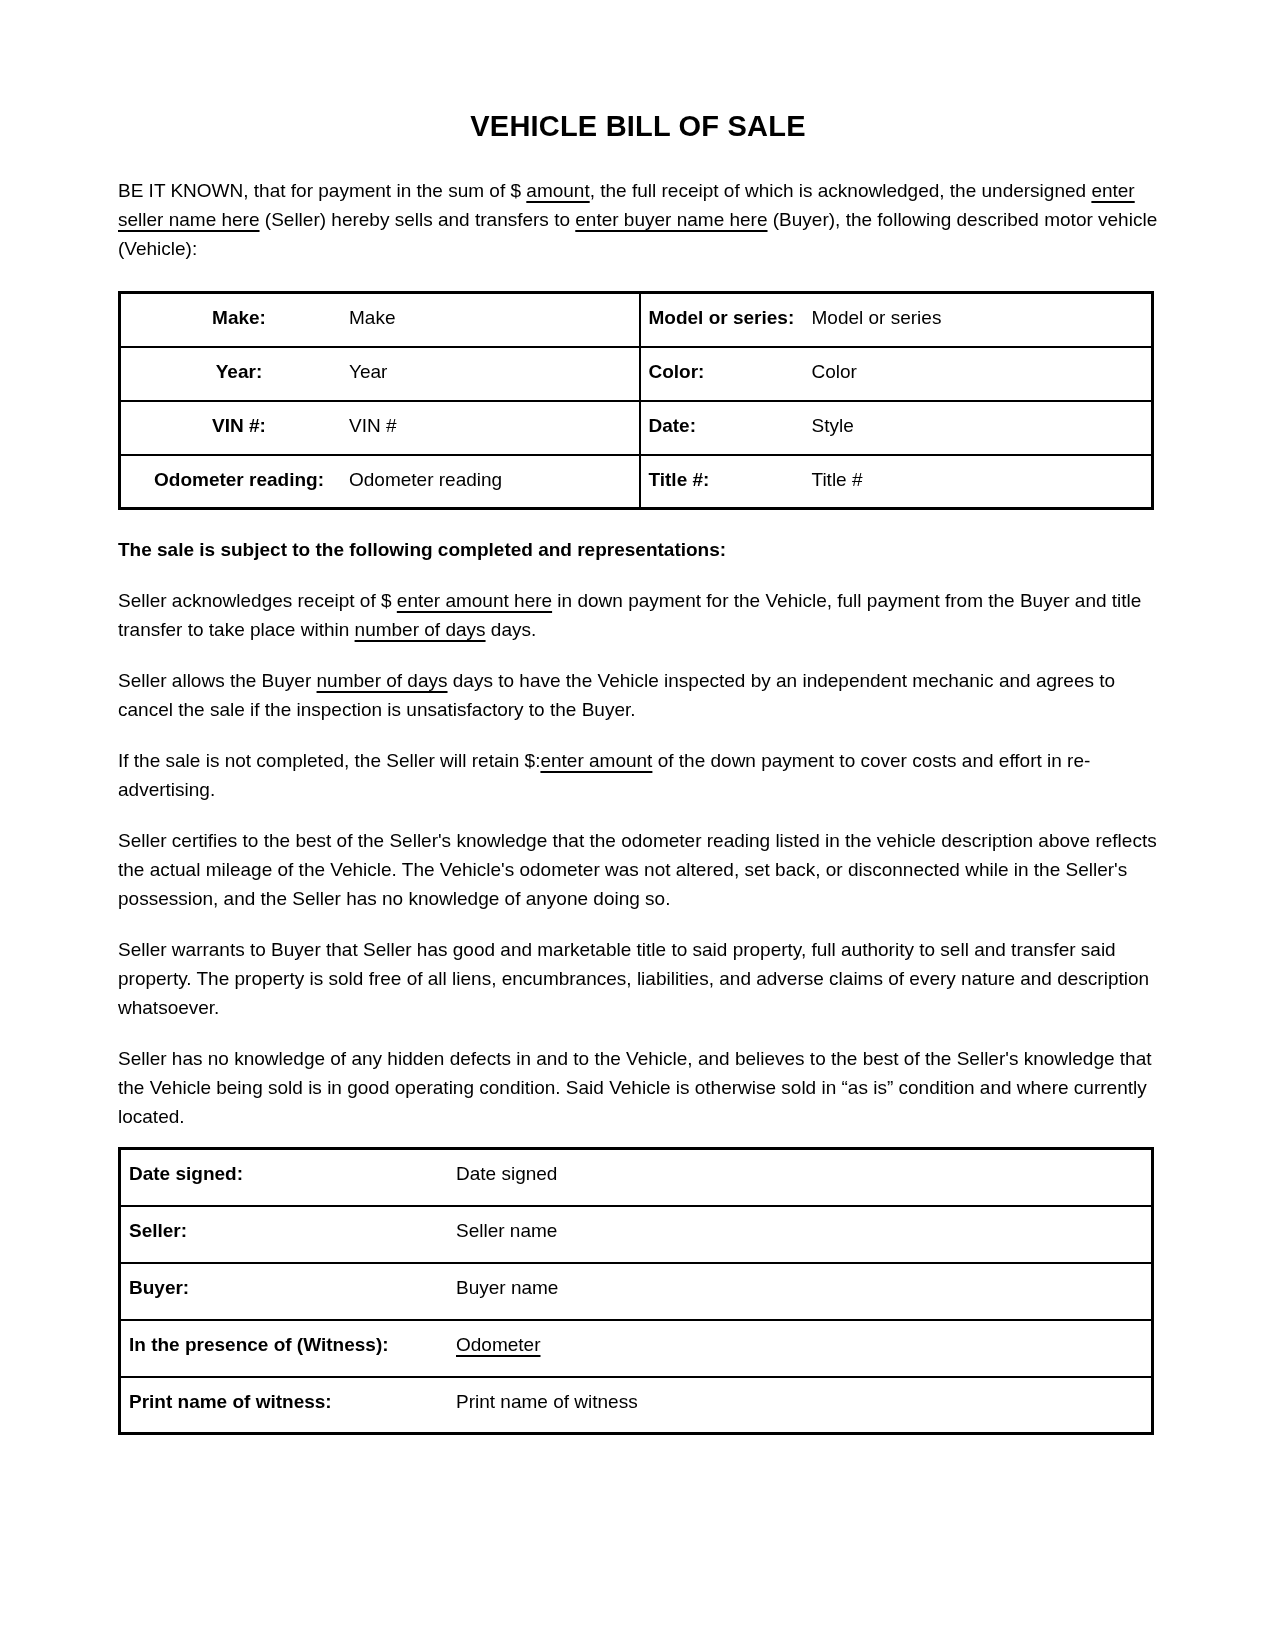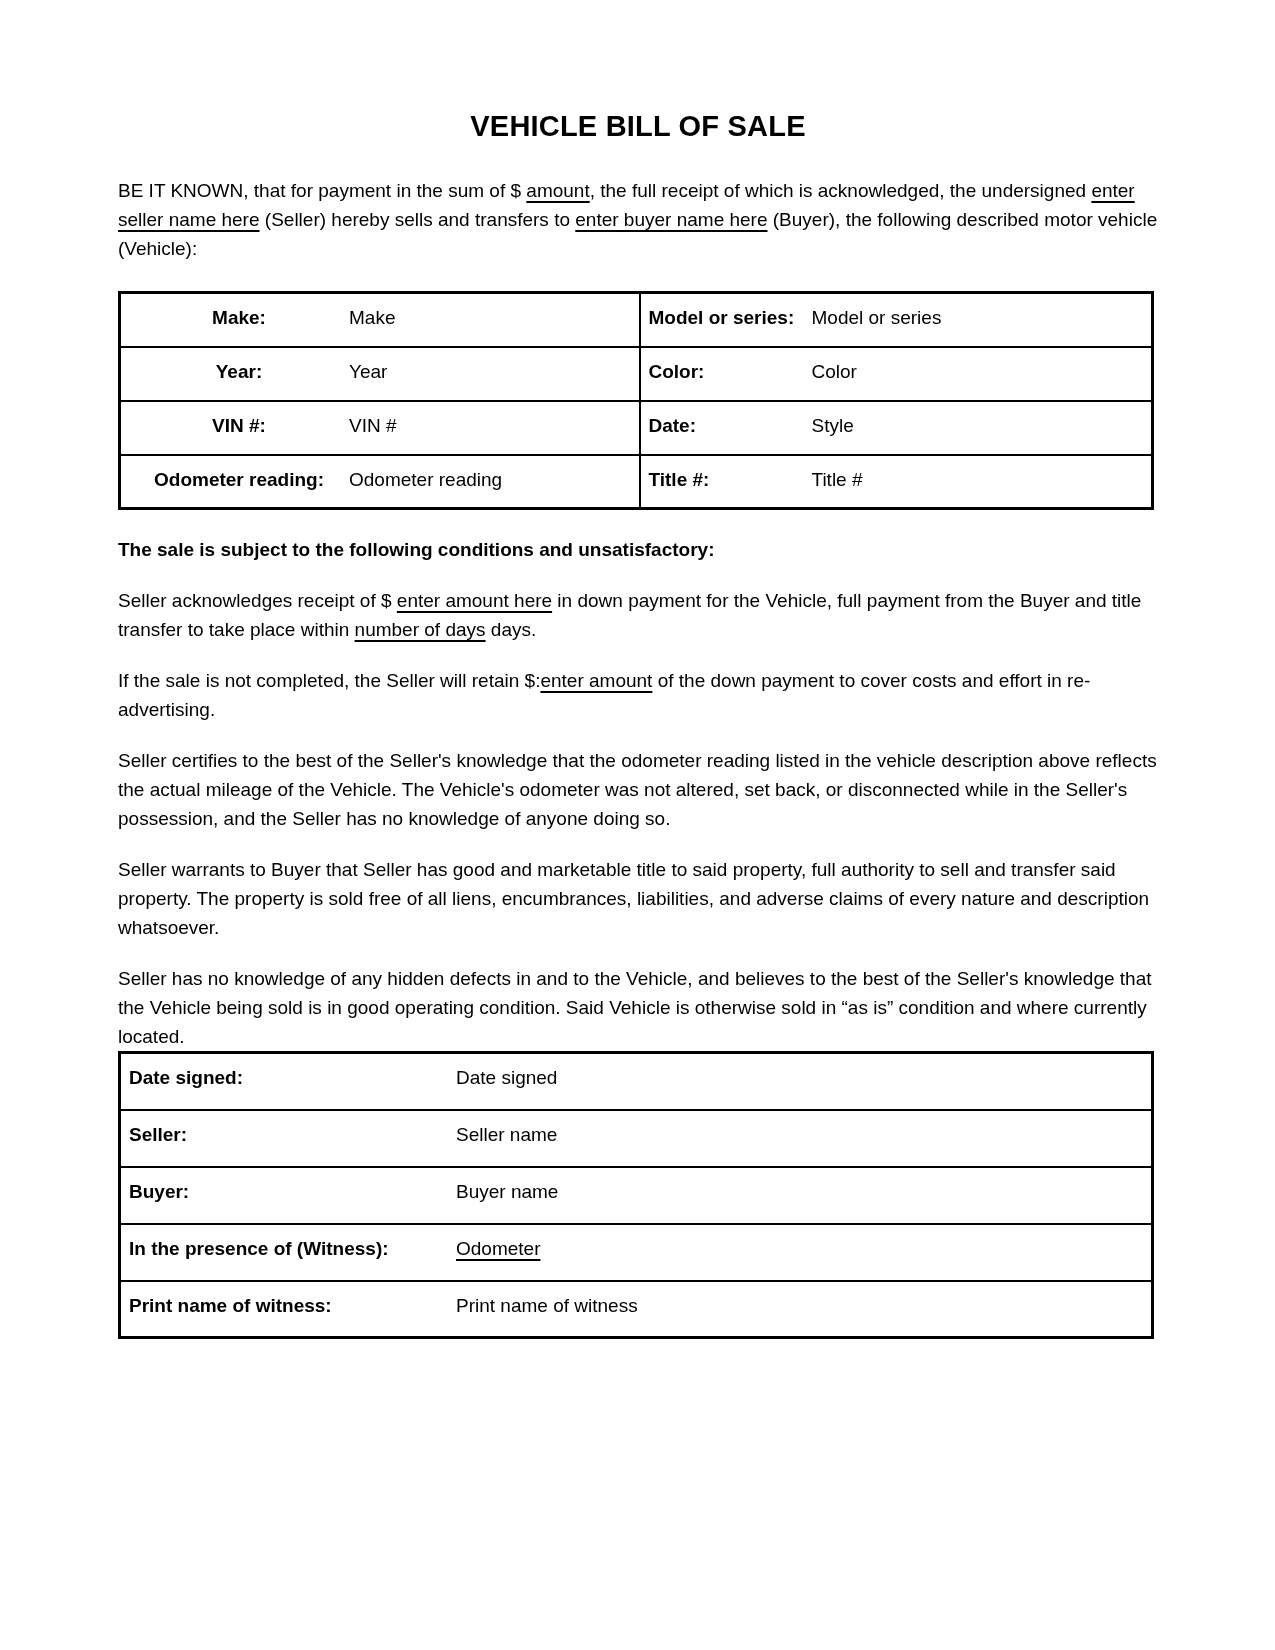--- a/index.html
+++ b/index.html
@@ -40,21 +40,21 @@
     text-decoration-thickness: 2px;
     text-underline-offset: 4px;
   }
   table.tbl {
     border-collapse: collapse;
     width: 1036px;
     table-layout: fixed;
     border: 3px solid #000;
   }
   table.vehicle { margin-top: 28px; }
-  table.sig { margin-top: 0; }
+  table.sig { margin-top: 16px; }
   .tbl td {
     border: 2px solid #000;
     vertical-align: top;
     padding: 9px 4px 0 8px;
   }
   table.vehicle tr { height: 54px; }
   table.sig tr { height: 57px; }
   table.vehicle td.c0 { width: 520px; }
   .lbl { font-weight: bold; display: inline-block; vertical-align: top; }
   .val { display: inline-block; vertical-align: top; }
@@ -85,24 +85,25 @@
           <td class="c0"><span class="lbl">VIN #:</span><span class="val">VIN #</span></td>
           <td class="c1"><span class="lbl">Date:</span><span class="val">Style</span></td>
         </tr>
         <tr>
           <td class="c0"><span class="lbl">Odometer reading:</span><span class="val">Odometer reading</span></td>
           <td class="c1"><span class="lbl">Title #:</span><span class="val">Title #</span></td>
         </tr>
       </tbody>
   </table>
 
-  <p class="heading">The sale is subject to the following conditions and unsatisfactory:</p>
+  <p class="heading">The sale is subject to the following completed and representations:</p>
 
   <div id="paras">
       <p class="para"><span>Seller acknowledges receipt of $ </span><span class="u">enter amount here</span><span> in down payment for the Vehicle, full payment from the Buyer and title transfer to take place within </span><span class="u">number of days</span><span> days.</span></p>
+      <p class="para"><span>Seller allows the Buyer </span><span class="u">number of days</span><span> days to have the Vehicle inspected by an independent mechanic and agrees to cancel the sale if the inspection is unsatisfactory to the Buyer.</span></p>
       <p class="para"><span>If the sale is not completed, the Seller will retain $:</span><span class="u">enter amount</span><span> of the down payment to cover costs and effort in re-advertising.</span></p>
       <p class="para"><span>Seller certifies to the best of the Seller's knowledge that the odometer reading listed in the vehicle description above reflects the actual mileage of the Vehicle. The Vehicle's odometer was not altered, set back, or disconnected while in the Seller's possession, and the Seller has no knowledge of anyone doing so.</span></p>
       <p class="para"><span>Seller warrants to Buyer that Seller has good and marketable title to said property, full authority to sell and transfer said property. The property is sold free of all liens, encumbrances, liabilities, and adverse claims of every nature and description whatsoever.</span></p>
       <p class="para"><span>Seller has no knowledge of any hidden defects in and to the Vehicle, and believes to the best of the Seller's knowledge that the Vehicle being sold is in good operating condition. Said Vehicle is otherwise sold in “as is” condition and where currently located.</span></p>
     </div>
 
   <table class="tbl sig">
     <tbody>
         <tr>
           <td><span class="lbl">Date signed:</span><span class="val">Date signed</span></td>

